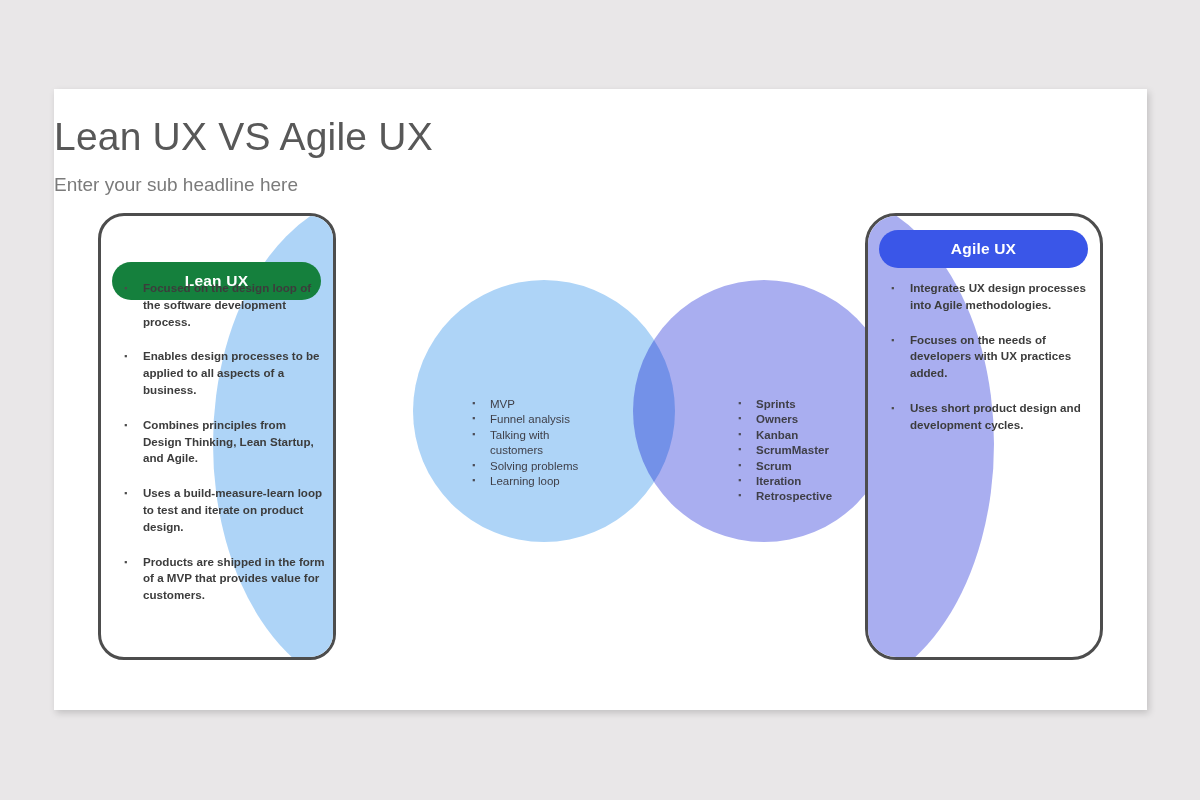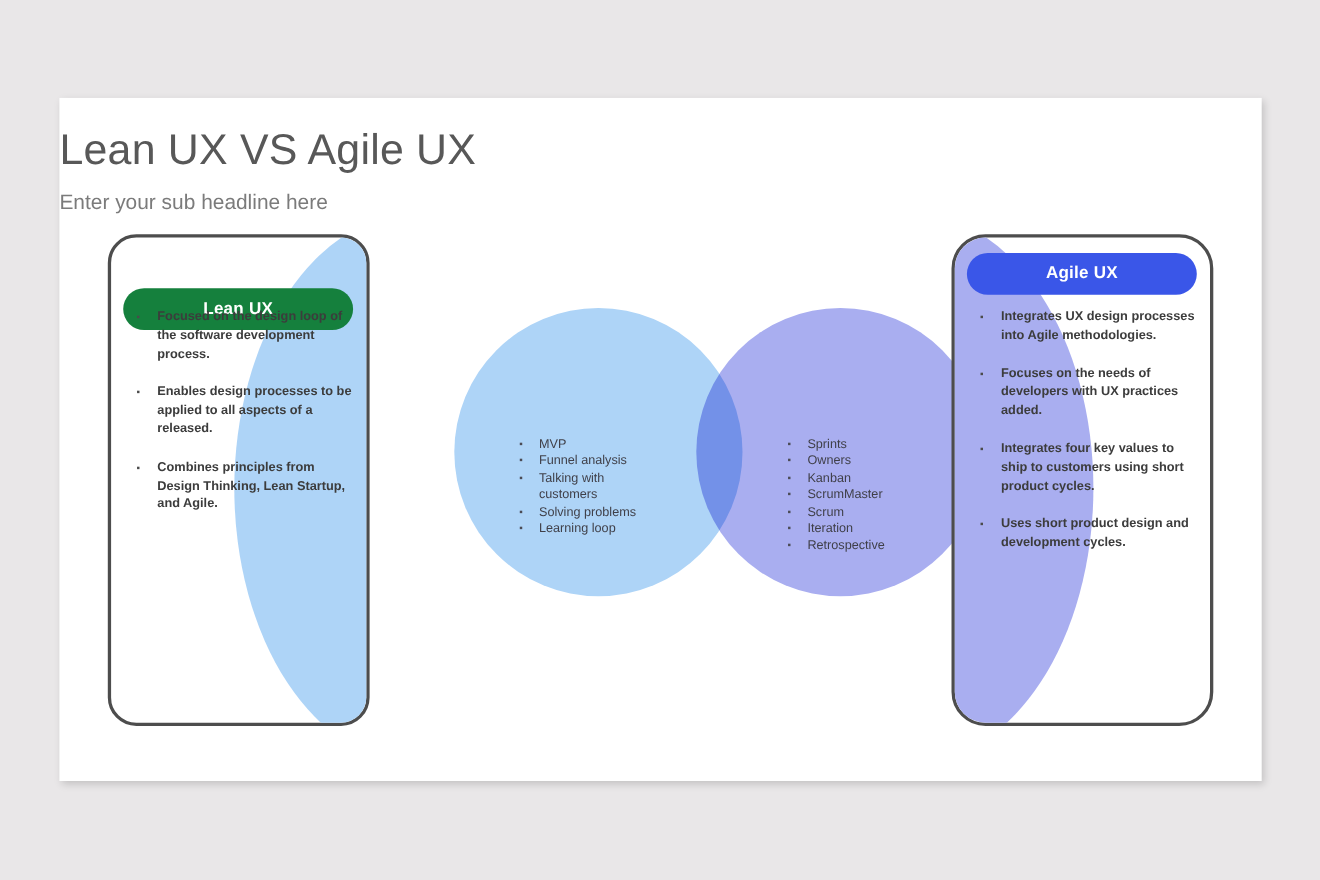--- a/index.html
+++ b/index.html
@@ -72,21 +72,21 @@
   .venn-list {
     position: absolute;
     top: 117px;
     font-size: 11.5px;
     font-weight: 400;
     color: #3f3f48;
     line-height: 15.4px;
     list-style: none;
   }
   .venn-list.left  { left: 108px; width: 140px; }
-  .venn-list.right { left: 352px; width: 150px; }
+  .venn-list.right { left: 374px; width: 150px; font-weight: bold; }
   .venn-list li {
     position: relative;
     padding-left: 22px;
   }
   .venn-list li::before {
     content: "\25AA";
     position: absolute;
     left: 4px;
     top: -1px;
     font-size: 9px;
@@ -197,29 +197,30 @@
       <li>Iteration</li>
       <li>Retrospective</li>
     </ul>
   </div>
 
   <div class="card" id="card-lean">
     <div class="card-blob"></div>
     <div class="card-pill">Lean UX</div>
     <ul class="card-list">
       <li>Focused on the design loop of the software development process.</li>
-      <li>Enables design processes to be applied to all aspects of a released.</li>
+      <li>Enables design processes to be applied to all aspects of a business.</li>
       <li>Combines principles from Design Thinking, Lean Startup, and Agile.</li>
+      <li>Uses a build-measure-learn loop to test and iterate on product design.</li>
+      <li>Products are shipped in the form of a MVP that provides value for customers.</li>
     </ul>
   </div>
 
   <div class="card" id="card-agile">
     <div class="card-blob"></div>
     <div class="card-pill">Agile UX</div>
     <ul class="card-list">
       <li>Integrates UX design processes into Agile methodologies.</li>
       <li>Focuses on the needs of developers with UX practices added.</li>
-      <li>Integrates four key values to ship to customers using short product cycles.</li>
       <li>Uses short product design and development cycles.</li>
     </ul>
   </div>
 
 </div>
 
 </body></html>

